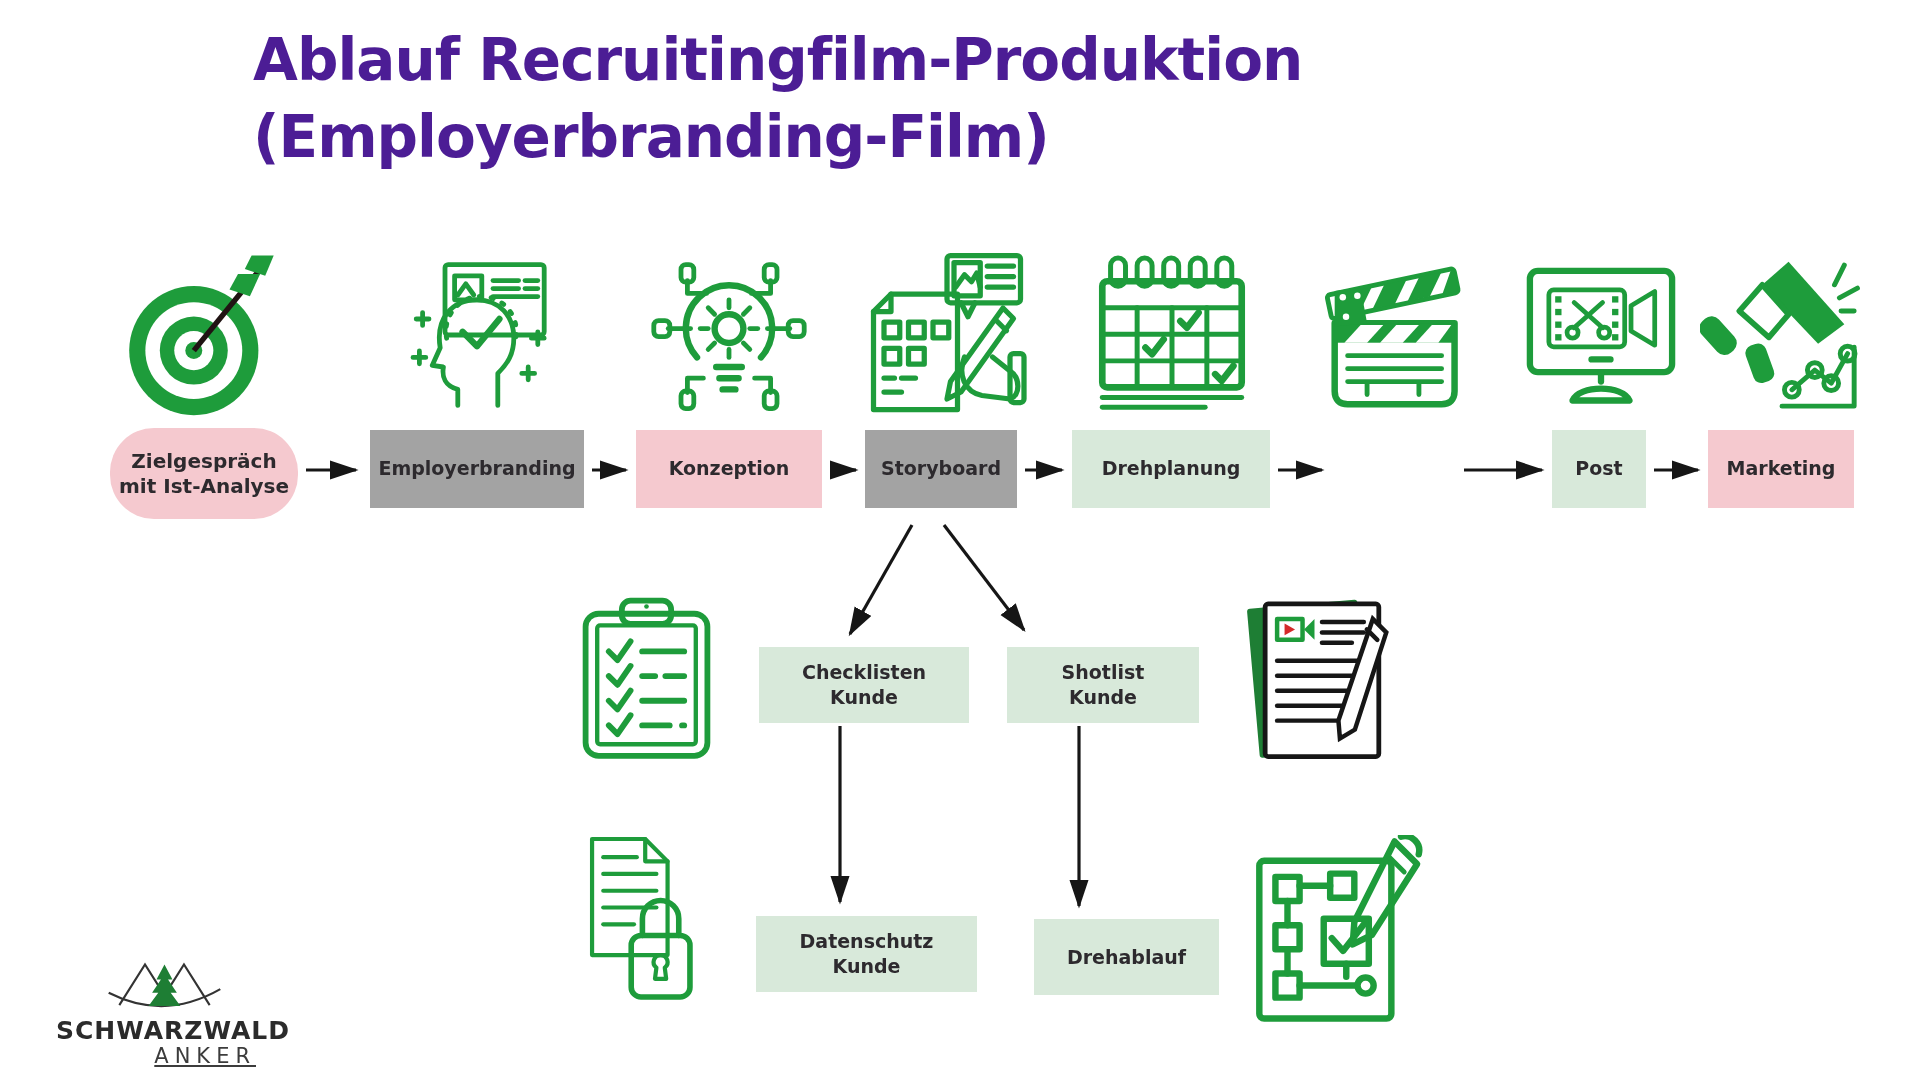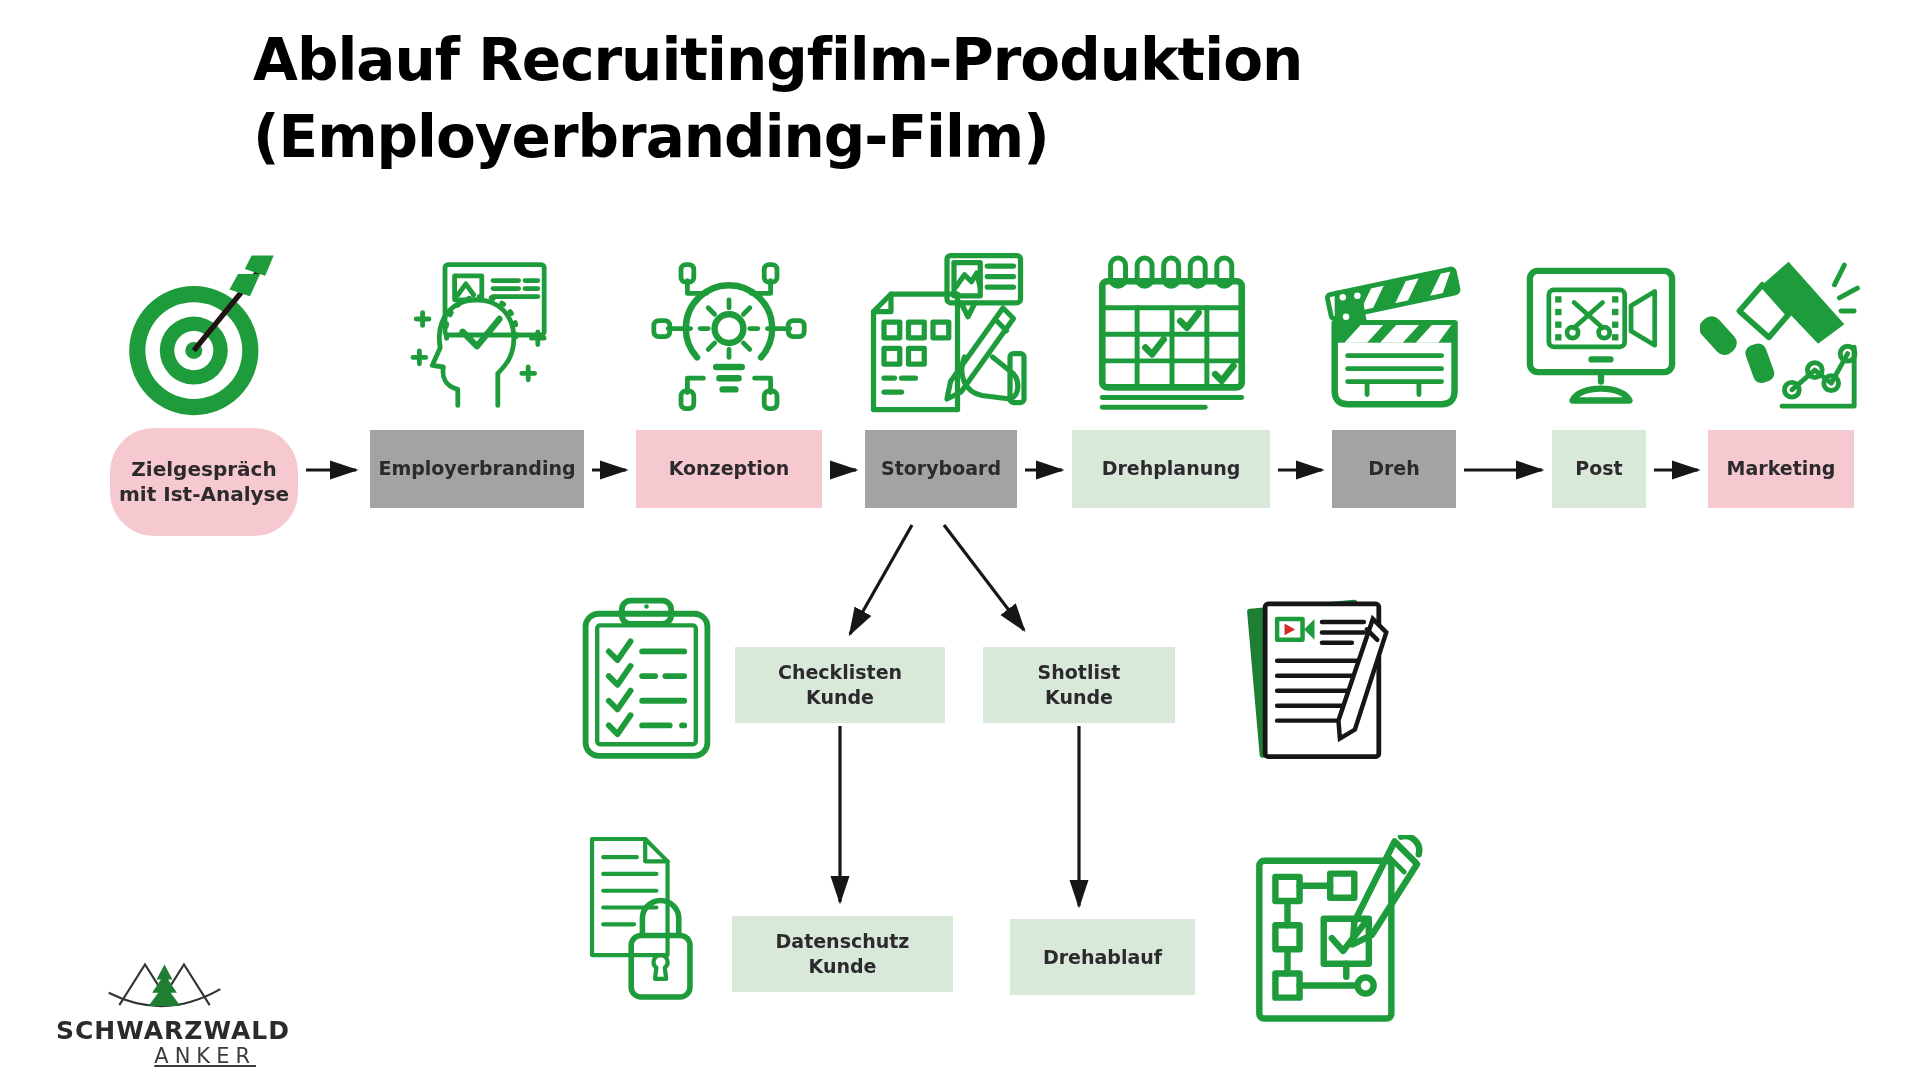--- a/index.html
+++ b/index.html
@@ -1,30 +1,30 @@
 <!DOCTYPE html>
 <html><head>
 <meta charset="utf-8">
 <style>
   html,body{margin:0;padding:0;background:#ffffff;}
   #canvas{position:relative;width:1920px;height:1080px;background:#ffffff;overflow:hidden;
           font-family:"DejaVu Sans","Liberation Sans",sans-serif;}
   
   #title{position:absolute;left:253px;top:22px;font-size:58px;line-height:77px;font-weight:800;
-         color:#000000;letter-spacing:-1px;white-space:pre-line;}
+         color:#4c1d95;letter-spacing:-1px;white-space:pre-line;}
   
   .node{position:absolute;top:430px;height:78px;display:flex;align-items:center;justify-content:center;
         font-size:19px;font-weight:700;color:#2d2a2e;text-align:center;white-space:pre-line;line-height:1.25;}
   .pink{background:#f5c9cf;}
   .gray{background:#a3a3a3;}
   .mint{background:#d8e9da;}
-  .pill{top:428px;height:108px;border-radius:44px;font-size:20px;}
+  .pill{top:428px;height:91px;border-radius:44px;font-size:20px;}
   .node2{position:absolute;height:76px;display:flex;align-items:center;justify-content:center;
          font-size:19px;font-weight:700;color:#2d2a2e;text-align:center;white-space:pre-line;line-height:1.3;
-         background:#d8e9da;}
+         background:#d8e9da;margin-left:24px;}
   
   .icon{position:absolute;}
   .g{stroke:#1e9c3b;fill:none;stroke-width:4;stroke-linecap:round;stroke-linejoin:round;}
   .gthin{stroke:#1e9c3b;fill:none;stroke-width:3;stroke-linecap:round;stroke-linejoin:round;}
   .gfill{fill:#1e9c3b;stroke:none;}
   .blk{stroke:#161616;fill:none;stroke-width:3;stroke-linecap:round;stroke-linejoin:round;}
   
   #wires{position:absolute;left:0;top:0;width:1920px;height:1080px;pointer-events:none;}
   
   #logo{position:absolute;left:56px;top:952px;width:200px;text-align:right;}
@@ -230,21 +230,20 @@
     <circle cx="80" cy="80" r="4.5" class="gthin" fill="#fff"></circle>
     <circle cx="90" cy="62" r="4.5" class="gthin" fill="#fff"></circle>
   </svg>
 
   <div class="node pill pink" style="left:110px;width:188px">Zielgespräch
 mit Ist-Analyse</div>
   <div class="node gray" style="left:370px;width:214px">Employerbranding</div>
   <div class="node pink" style="left:636px;width:186px">Konzeption</div>
   <div class="node gray" style="left:865px;width:152px">Storyboard</div>
   <div class="node mint" style="left:1072px;width:198px">Drehplanung</div>
-  <div class="node gray" style="left:1332px;width:124px">Dreh</div>
   <div class="node mint" style="left:1552px;width:94px">Post</div>
   <div class="node pink" style="left:1708px;width:146px">Marketing</div>
 
   <svg class="icon" style="left:574px;top:596px" width="145" height="166" viewBox="0 0 100 114">
     <rect x="8" y="12" width="84" height="98" rx="9" class="g" stroke-width="5.5"></rect>
     <rect x="16" y="20" width="68" height="82" rx="2" class="gthin"></rect>
     <rect x="33" y="3" width="34" height="16" rx="6" class="g" stroke-width="5" fill="#fff"></rect>
     <circle cx="50" cy="7" r="1.6" class="gfill"></circle>
     <g class="g" stroke-width="5">
       <polyline points="24,38 30,44 39,31"></polyline>

